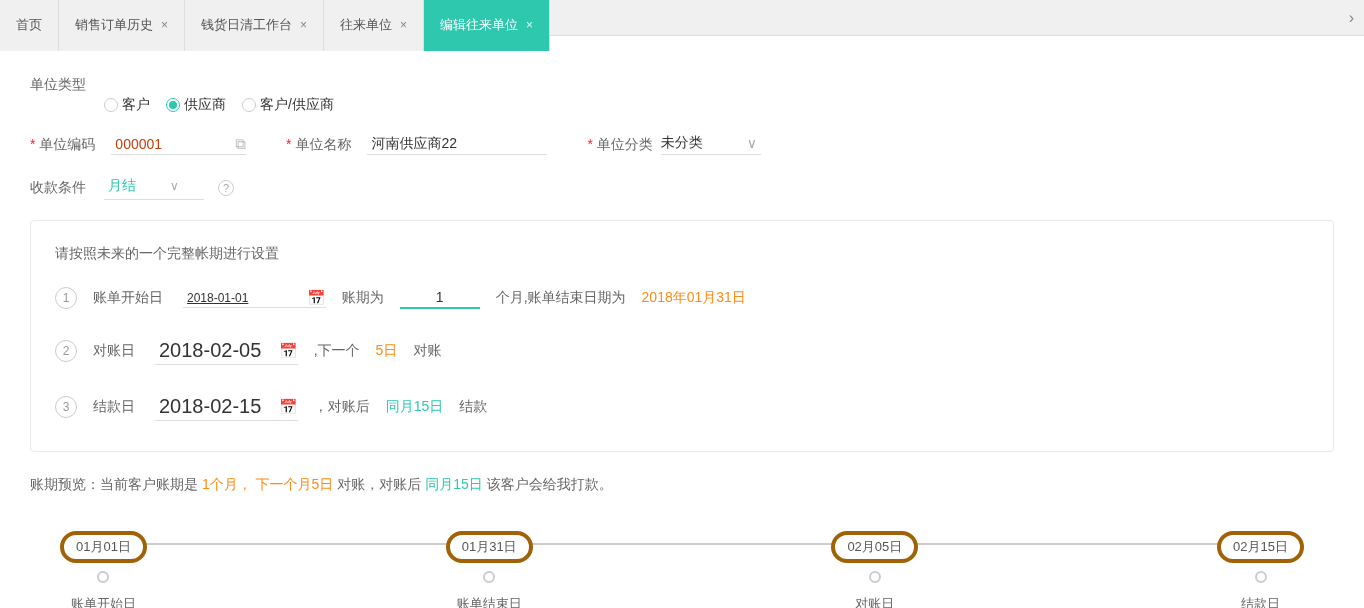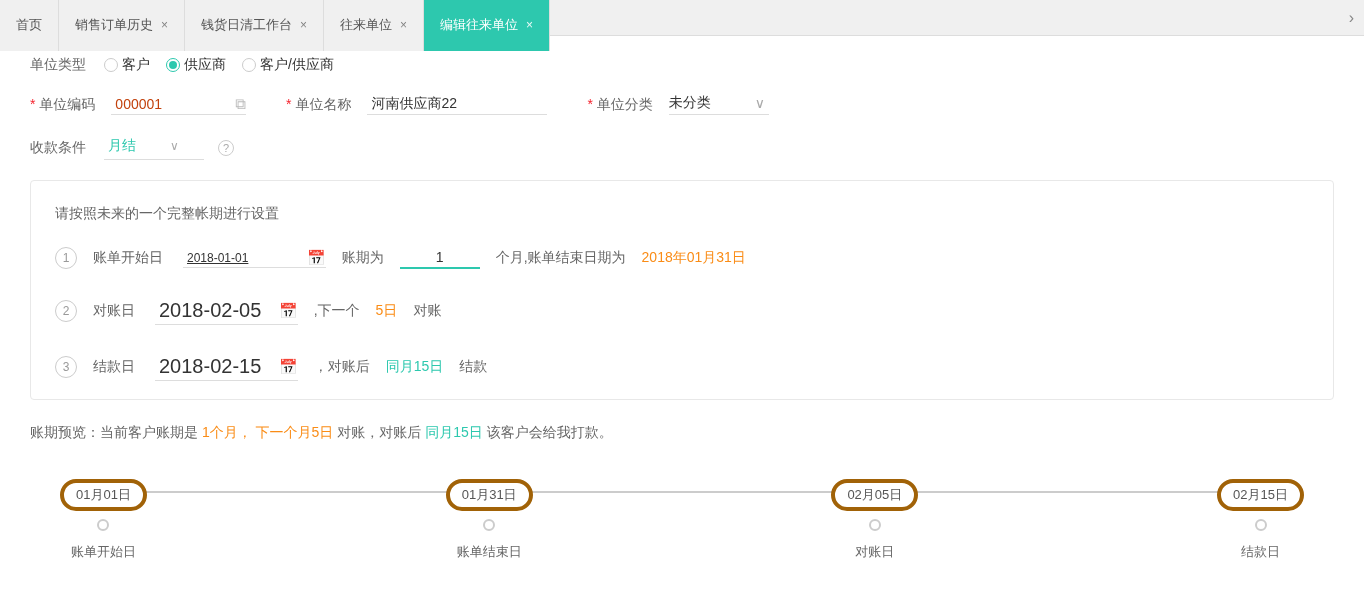--- a/index.html
+++ b/index.html
@@ -78,20 +78,21 @@
     .radio-group {
       display: flex;
       align-items: center;
       gap: 16px;
     }
     .radio-item {
       display: flex;
       align-items: center;
       gap: 4px;
       cursor: pointer;
+      margin-top: 40px;
     }
     .radio-circle {
       width: 14px;
       height: 14px;
       border-radius: 50%;
       border: 1.5px solid #ccc;
       display: flex;
       align-items: center;
       justify-content: center;
     }
@@ -155,21 +156,21 @@
     .select-with-icon .arrow {
       color: #bbb;
       font-size: 12px;
       margin-left: 4px;
     }
 
     
     .section-box {
       border: 1px solid #e8e8e8;
       border-radius: 4px;
-      padding: 24px 24px 18px;
+      padding: 24px 24px 30px;
       margin-bottom: 20px;
     }
     .section-title {
       font-size: 14px;
       color: #666;
       margin-bottom: 24px;
     }
 
     
     .step-row {
@@ -350,21 +351,21 @@
       <span class="form-label required"><span>单位编码</span></span>
       <div class="input-with-icon">
         <input type="text" style="width: 120px; color: #c2410c;" value="000001">
         <span class="cal-icon">⧉</span>
       </div>
     </div>
     <div style="display:flex;align-items:center;gap:8px;">
       <span class="form-label required"><span>单位名称</span></span>
       <input type="text" class="form-input" style="width: 180px; border-bottom: 1px solid rgb(221, 221, 221);" value="河南供应商22">
     </div>
-    <div style="display:flex;align-items:center;gap:8px;">
+    <div style="display:flex;align-items:center;">
       <span class="form-label required"><span>单位分类</span></span>
       <div class="classify-select" style="border-bottom:1px solid #ddd; min-width:100px; padding-bottom:2px;">
         <span class="val">未分类</span>
         <span class="arrow" style="margin-left:40px;">∨</span>
       </div>
     </div>
   </div>
 
   <div class="form-row" style="align-items:center;">
     <span class="form-label">收款条件</span>

